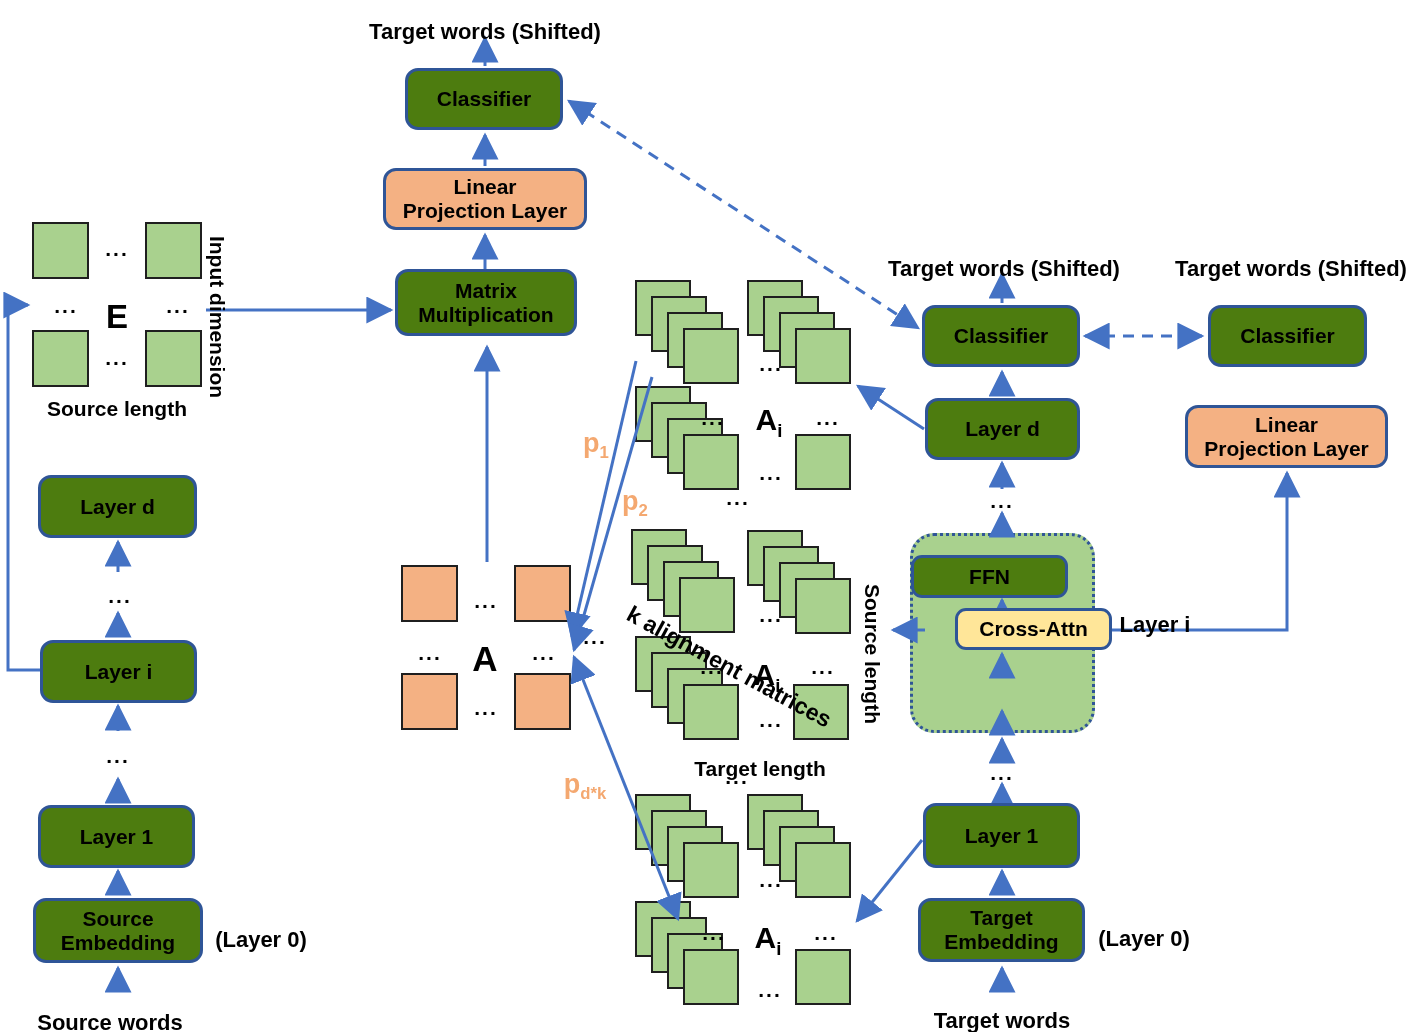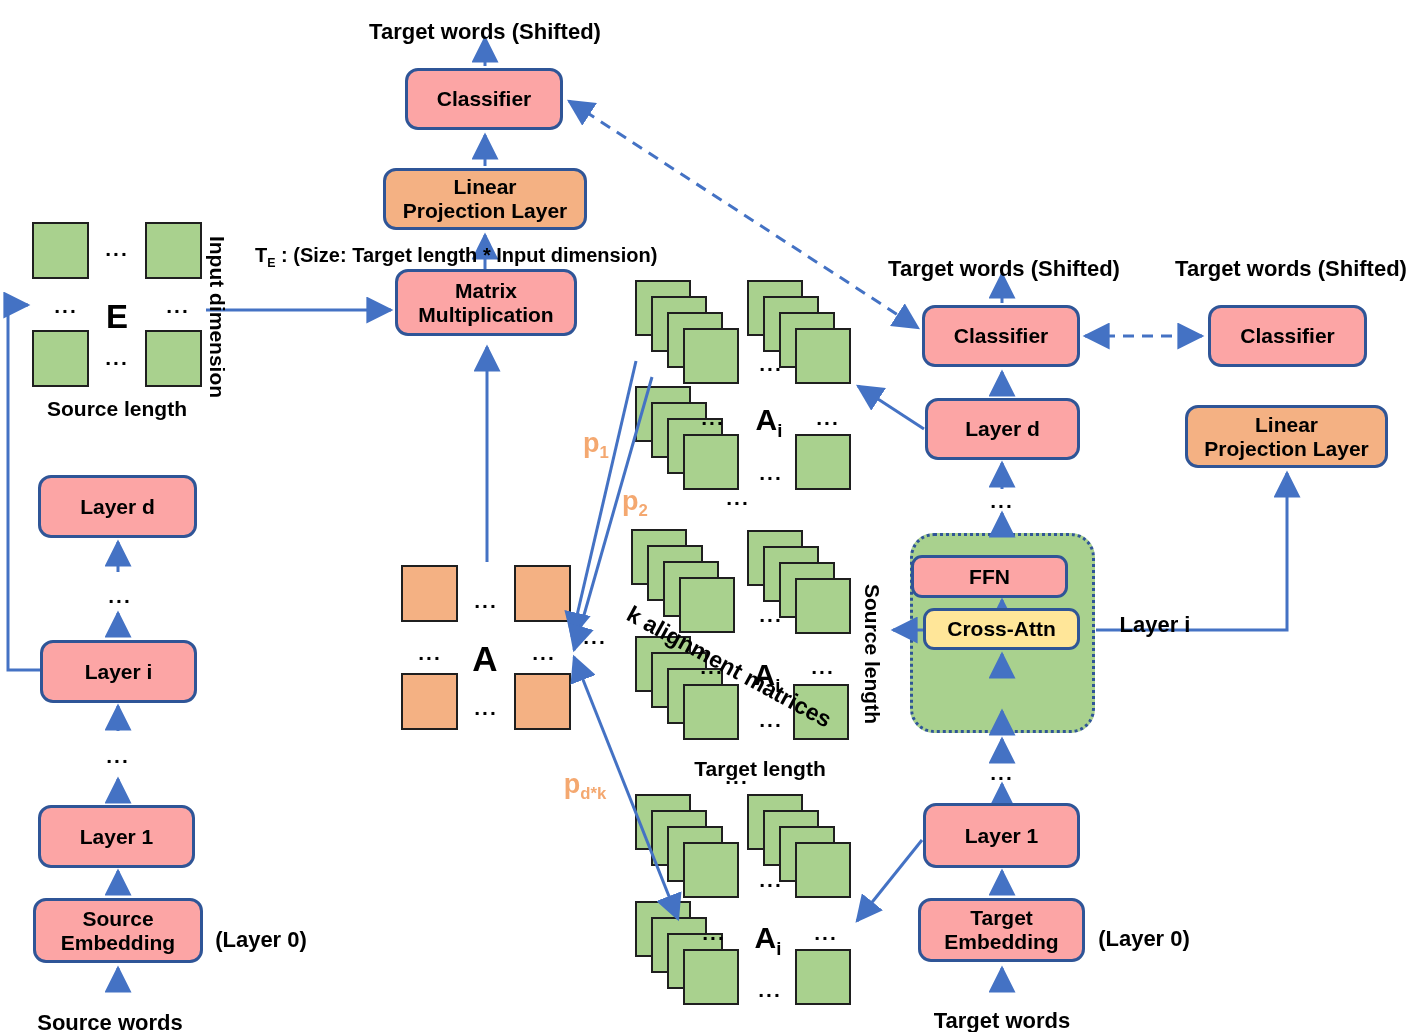--- a/index.html
+++ b/index.html
@@ -2,23 +2,23 @@
 <html><head>
 <meta charset="utf-8">
 <style>
   html,body{margin:0;padding:0;background:#fff;}
   #canvas{position:relative;width:1411px;height:1032px;overflow:hidden;
           font-family:"Liberation Sans",sans-serif;font-weight:700;color:#000;}
   .box{position:absolute;border:3px solid #2f5597;border-radius:13px;
        display:flex;align-items:center;justify-content:center;text-align:center;
        font-size:21px;line-height:1.12;z-index:3;box-sizing:border-box;}
   .box span{white-space:pre-line;}
-  .green{background:#fca5a5;}
+  .green{background:#4d7c0f;}
   .orange{background:#f4b183;}
-  .yellow{background:#ffe699;}
+  .yellow{background:#ffe699;margin-left:32px;}
   .bluebox{background:#b4c7e7;}
   .bigbox{position:absolute;border:3px dotted #2f5597;border-radius:24px;
           background:#a9d18e;z-index:1;box-sizing:border-box;}
   .innerbox{border-radius:11px;}
   .lbl{position:absolute;z-index:3;white-space:nowrap;line-height:1;}
   .ctr{transform:translate(-50%,-50%);margin-top:12px;}
   .h22{font-size:22px;}
   .h21{font-size:21px;}
   .vert{writing-mode:vertical-rl;}
   .dots{position:absolute;z-index:3;font-size:21px;letter-spacing:2px;
@@ -194,21 +194,20 @@
 
   <div class="lbl ctr h22" style="left:485px;top:20px">Target words (Shifted)</div>
   <div class="lbl ctr h22" style="left:1004px;top:257px">Target words (Shifted)</div>
   <div class="lbl ctr h22" style="left:1291px;top:257px">Target words (Shifted)</div>
   <div class="lbl ctr h22" style="left:110px;top:1011px">Source words</div>
   <div class="lbl ctr h22" style="left:1002px;top:1009px">Target words</div>
   <div class="lbl ctr h22" style="left:261px;top:928px">(Layer 0)</div>
   <div class="lbl ctr h22" style="left:1144px;top:927px">(Layer 0)</div>
   <div class="lbl ctr h22" style="left:1155px;top:613px">Layer i</div>
 
-  <div class="lbl" style="left:255px;top:245px;font-size:20px"><span>T</span><sub>E</sub><span> : (Size: Target length * Input dimension)</span></div>
 
   <div class="lbl ctr h21" style="left:117px;top:396px">Source length</div>
   <div class="lbl ctr h21 vert" style="left:217px;top:305px">Input dimension</div>
   <div class="lbl ctr h21 vert" style="left:872px;top:642px">Source length</div>
   <div class="lbl ctr h21" style="left:760px;top:756px">Target length</div>
   <div class="lbl" style="left:729px;top:667px;font-size:23px;transform:translate(-50%,-50%) rotate(28.5deg)">k alignment matrices</div>
 
   <div class="lbl ctr" style="left:117px;top:304px;font-size:33px">E</div>
   <div class="lbl ctr" style="left:485px;top:646px;font-size:35px">A</div>
 

